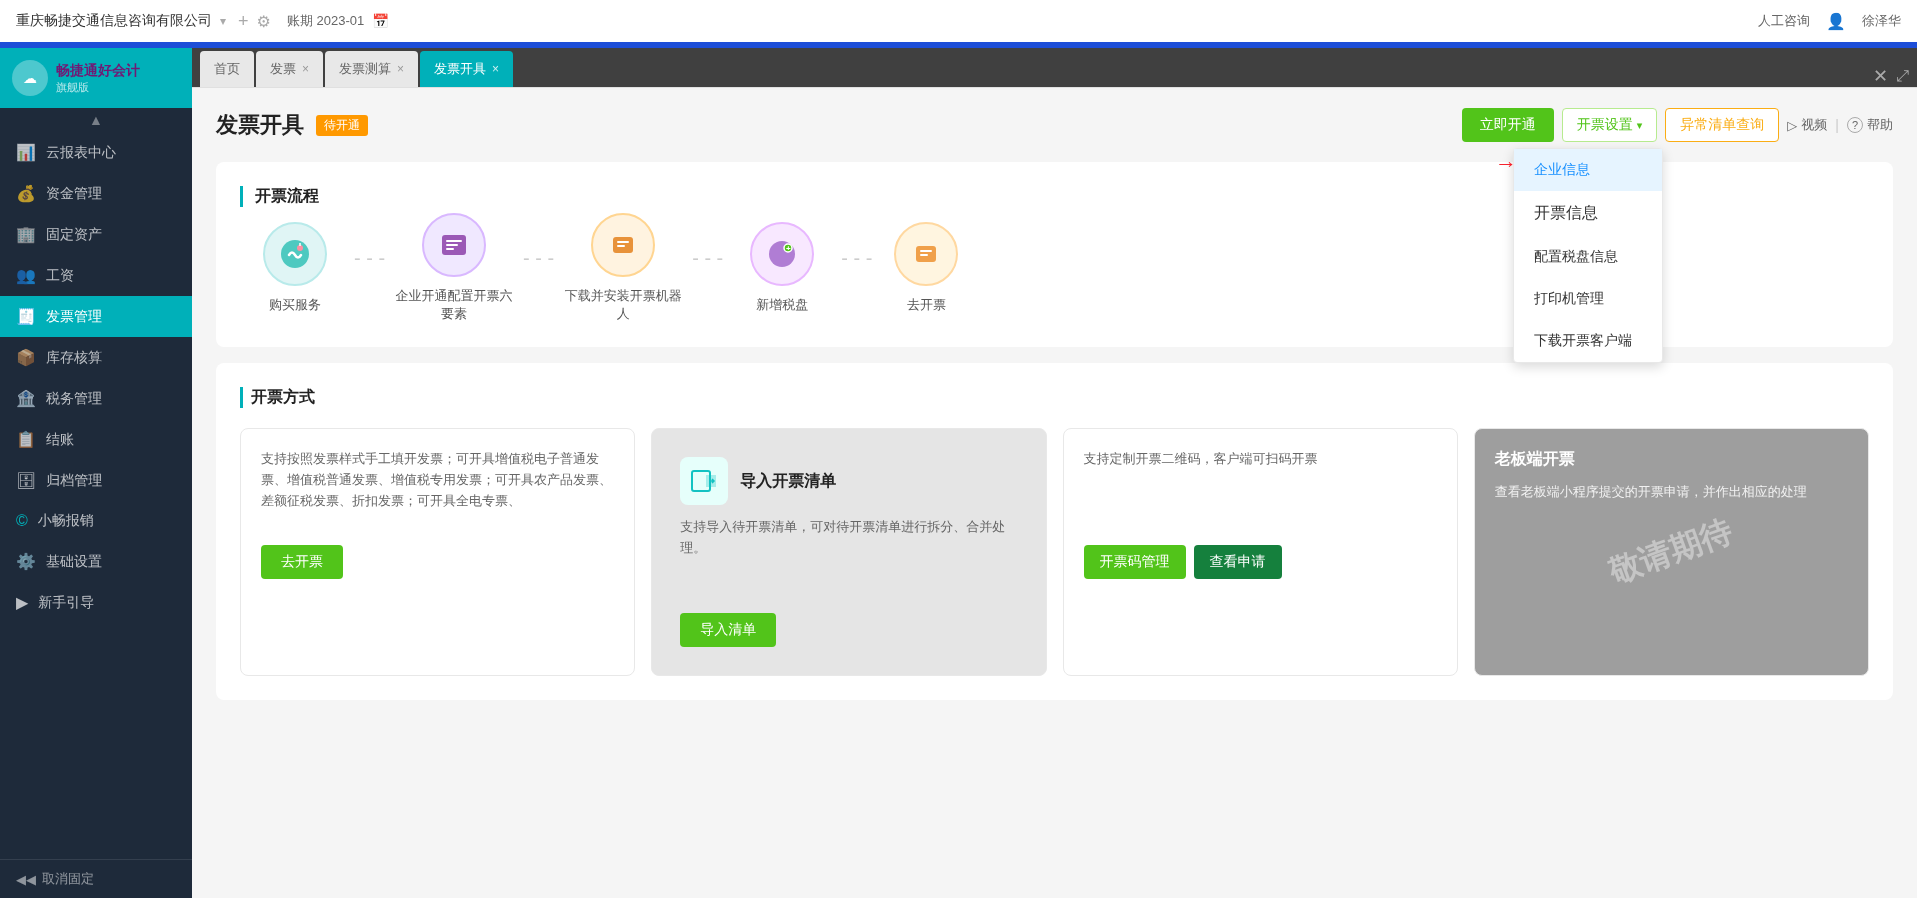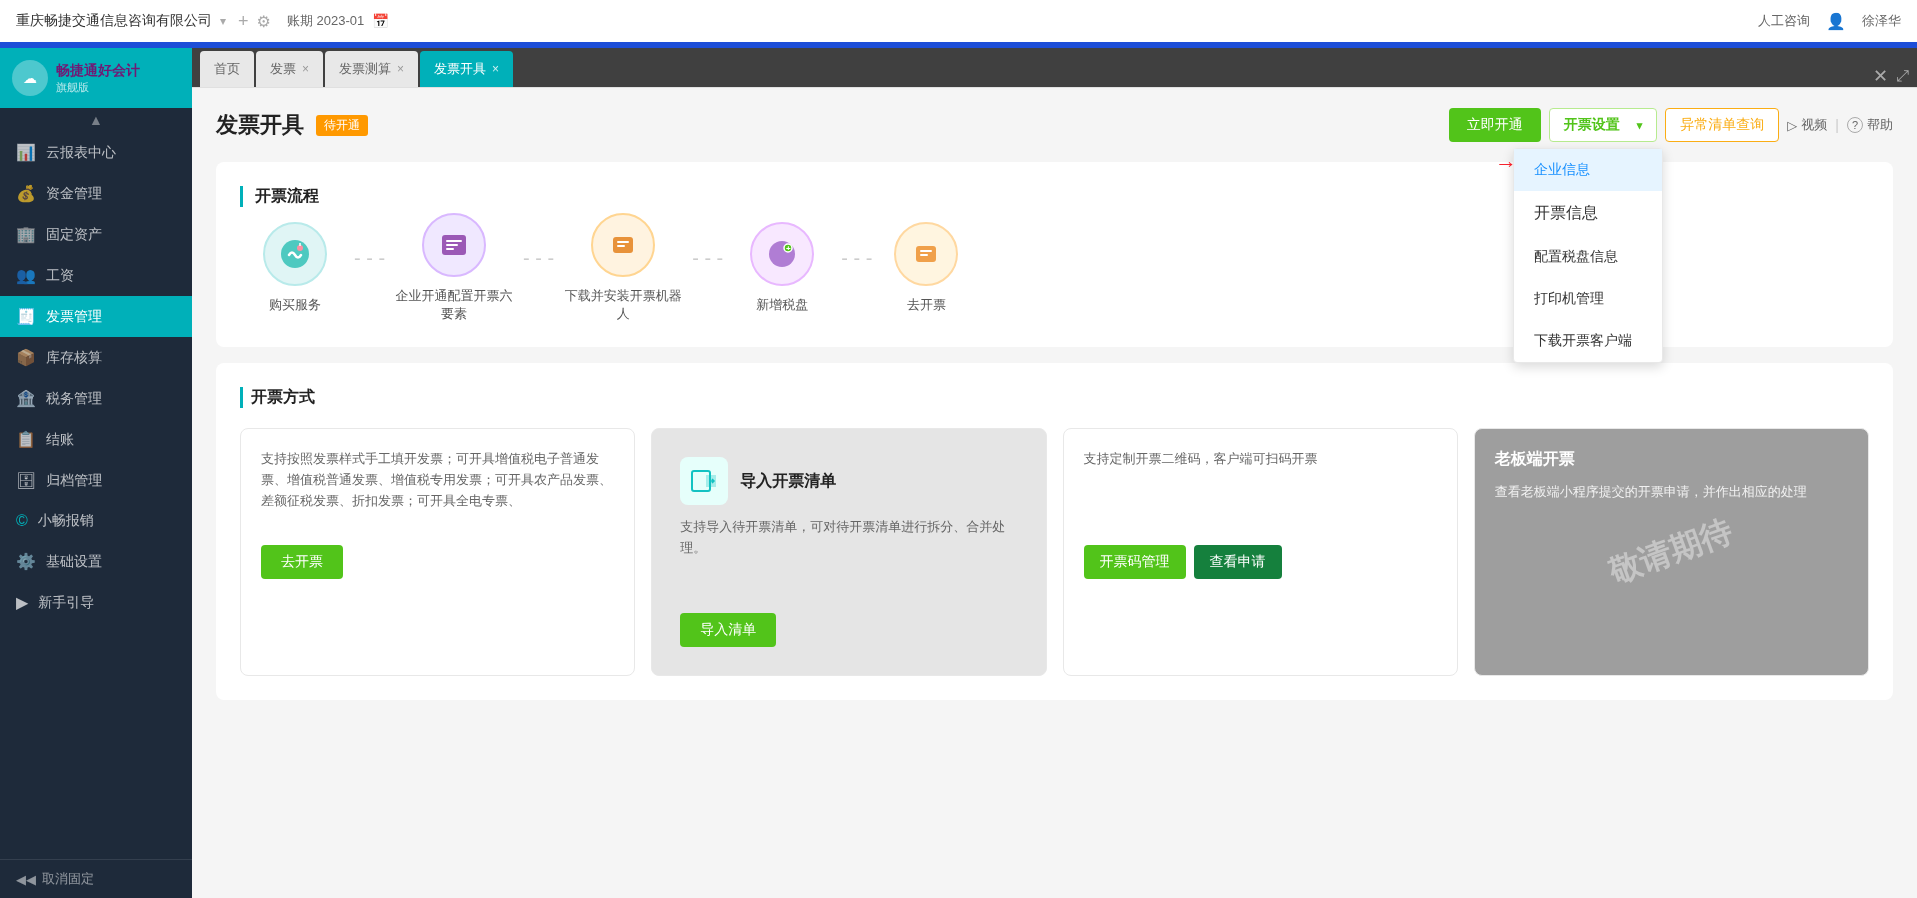--- a/index.html
+++ b/index.html
@@ -122,21 +122,21 @@
       </div>
     </div>
 
     <div style="flex:1; overflow-y:auto; padding:20px 24px; background:#f5f5f5; position:relative;">
 
       <div style="display:flex; align-items:center; margin-bottom:20px; gap:12px; position:relative;">
         <h1 style="font-size:22px; font-weight:bold; color:#222;">发票开具</h1>
         <span style="background:#f90; color:white; font-size:12px; padding:2px 8px; border-radius:3px;">待开通</span>
         <div style="margin-left:auto; display:flex; align-items:center; gap:8px; position:relative;">
           <button style="background:#52c41a; color:white; border:none; padding:8px 18px; border-radius:4px; cursor:pointer; font-size:14px;">立即开通</button>
-          <button style="background:white; color:#52c41a; border:1px solid #b7eb8f; padding:7px 14px; border-radius:4px; cursor:pointer; font-size:14px; display:flex; align-items:center; gap:17px;font-weight:bold;">
+          <button style="background:white; color:#52c41a; border:1px solid #b7eb8f; padding:7px 14px; border-radius:4px; cursor:pointer; font-size:14px; display:flex; align-items:center; gap:4px;">
             <span>开票设置</span>
             <span style="font-size:11px; color:#52c41a;">▾</span>
           </button>
           <button style="background:white; color:#faad14; border:1px solid #faad14; padding:7px 14px; border-radius:4px; cursor:pointer; font-size:14px;">异常清单查询</button>
           <span style="color:#666; background:none; border:none; cursor:pointer; font-size:13px; display:flex; align-items:center; gap:4px;">
             <span>▷</span>
             <span>视频</span>
           </span>
           <span style="color:#ccc;">|</span>
           <span style="color:#666; cursor:pointer; font-size:13px; display:flex; align-items:center; gap:4px;">

